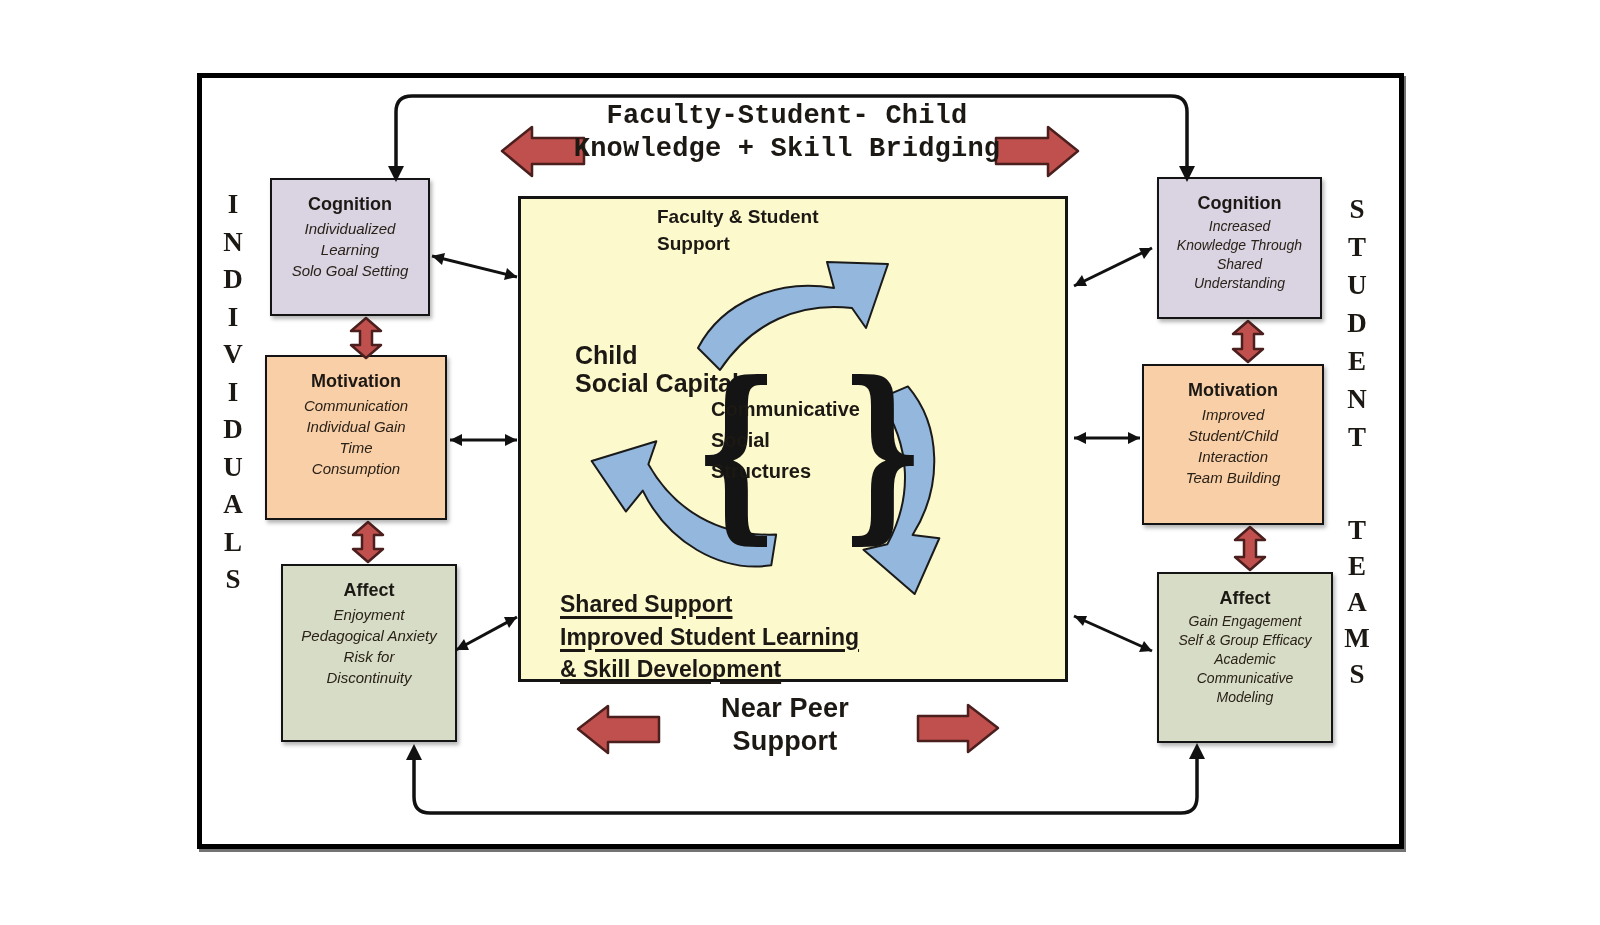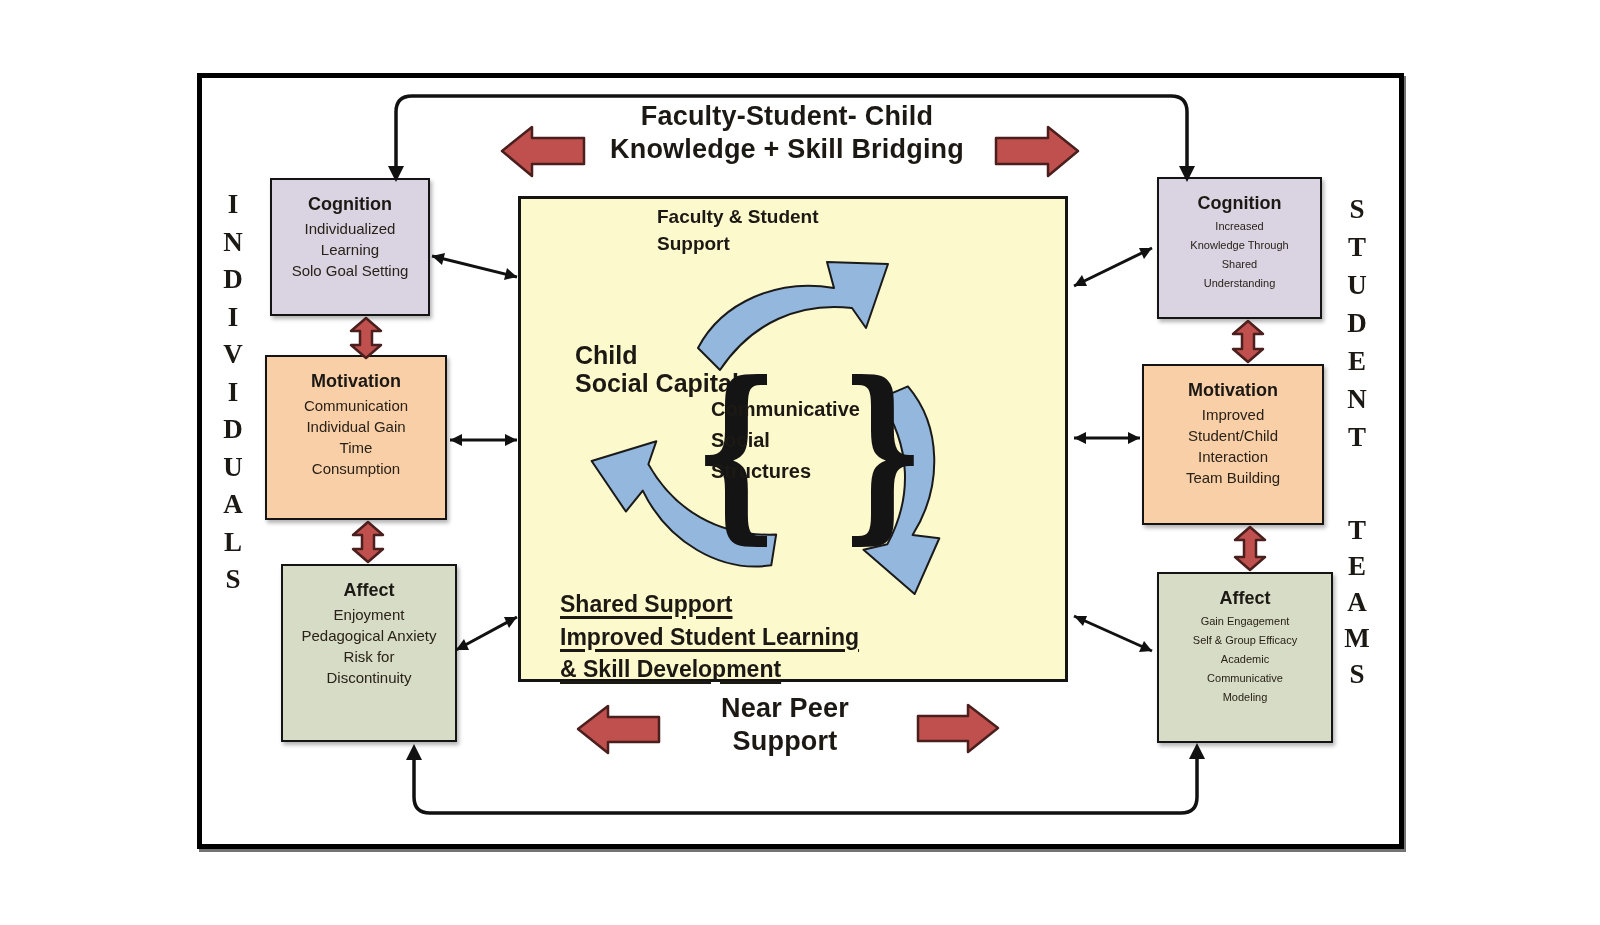--- a/index.html
+++ b/index.html
@@ -6,23 +6,23 @@
   #canvas{position:relative;width:1600px;height:925px;background:#ffffff;overflow:hidden;
           font-family:"Liberation Sans",sans-serif;color:#1c1814;}
   .abs{position:absolute;}
   #frame{position:absolute;left:197px;top:73px;width:1197px;height:766px;
          border:5px solid #000;background:#ffffff;box-shadow:2px 3px 0 rgba(0,0,0,.55);}
   #svglayer{position:absolute;left:0;top:0;width:1600px;height:925px;pointer-events:none;}
   
   .fbox{position:absolute;border:2px solid #141414;box-shadow:2px 3px 4px rgba(0,0,0,.3);
         text-align:center;box-sizing:border-box;padding-top:12px;}
   .fbox-title{font-weight:700;font-size:18px;line-height:24px;margin-bottom:2px;}
-  .fbox-line{color:#2a2218;}
+  .fbox-line{font-style:italic;color:#2a2218;}
   .t15 .fbox-line{font-size:15px;line-height:21px;}
-  .t14 .fbox-line{font-size:11px;line-height:19px;}
+  .t14 .fbox-line{font-size:14px;line-height:19px;}
   
   #centerbox{position:absolute;left:518px;top:196px;width:550px;height:486px;
              border:3px solid #141414;box-sizing:border-box;}
   .cline{font-weight:700;}
   .ctr{}
   .banner{font-weight:700;font-size:27px;line-height:33px;text-align:center;letter-spacing:.2px;}
   .vword{font-family:"Liberation Serif",serif;font-weight:700;font-size:27px;text-align:center;width:40px;}
   .vword span{display:block;}
   #v-individuals span{line-height:37.5px;}
   #v-student span{line-height:38px;}
@@ -150,21 +150,21 @@
       <polygon stroke="#4a1f1d" points="998,728 968,705 968,716 918,716 918,741 968,741 968,752" fill="#c0504d"></polygon>
     </g>
 
     <g stroke="#1a1a1a" stroke-width="2" stroke-linejoin="round">
       <path d="M 698 348 C 722 302 778 278 834 288 L 827 262 L 888 264 L 866 328 L 852 308 C 800 302 752 322 720 370 Z" fill="#93b7dd"></path>
       <path transform="rotate(112 790 438)" d="M 698 348 C 722 302 778 278 834 288 L 827 262 L 888 264 L 866 328 L 852 308 C 800 302 752 322 720 370 Z" fill="#93b7dd"></path>
       <path transform="rotate(234 790 438)" d="M 698 348 C 722 302 778 278 834 288 L 827 262 L 888 264 L 866 328 L 852 308 C 800 302 752 322 720 370 Z" fill="#93b7dd"></path>
     </g>
   </svg>
 
-  <div class="abs banner" style="left:480px;top:100px;width:614px;">
+  <div class="abs banner" style="left:480px;top:100px;width:614px;font-family:Liberation Mono, monospace;">
     <div>Faculty-Student- Child</div>
     <div>Knowledge + Skill Bridging</div>
   </div>
 
   <div class="abs banner" style="left:660px;top:692px;width:250px;">
     <div>Near Peer</div>
     <div>Support</div>
   </div>
 
   <div class="abs vword" id="v-individuals" style="left:213px;top:186px;">

